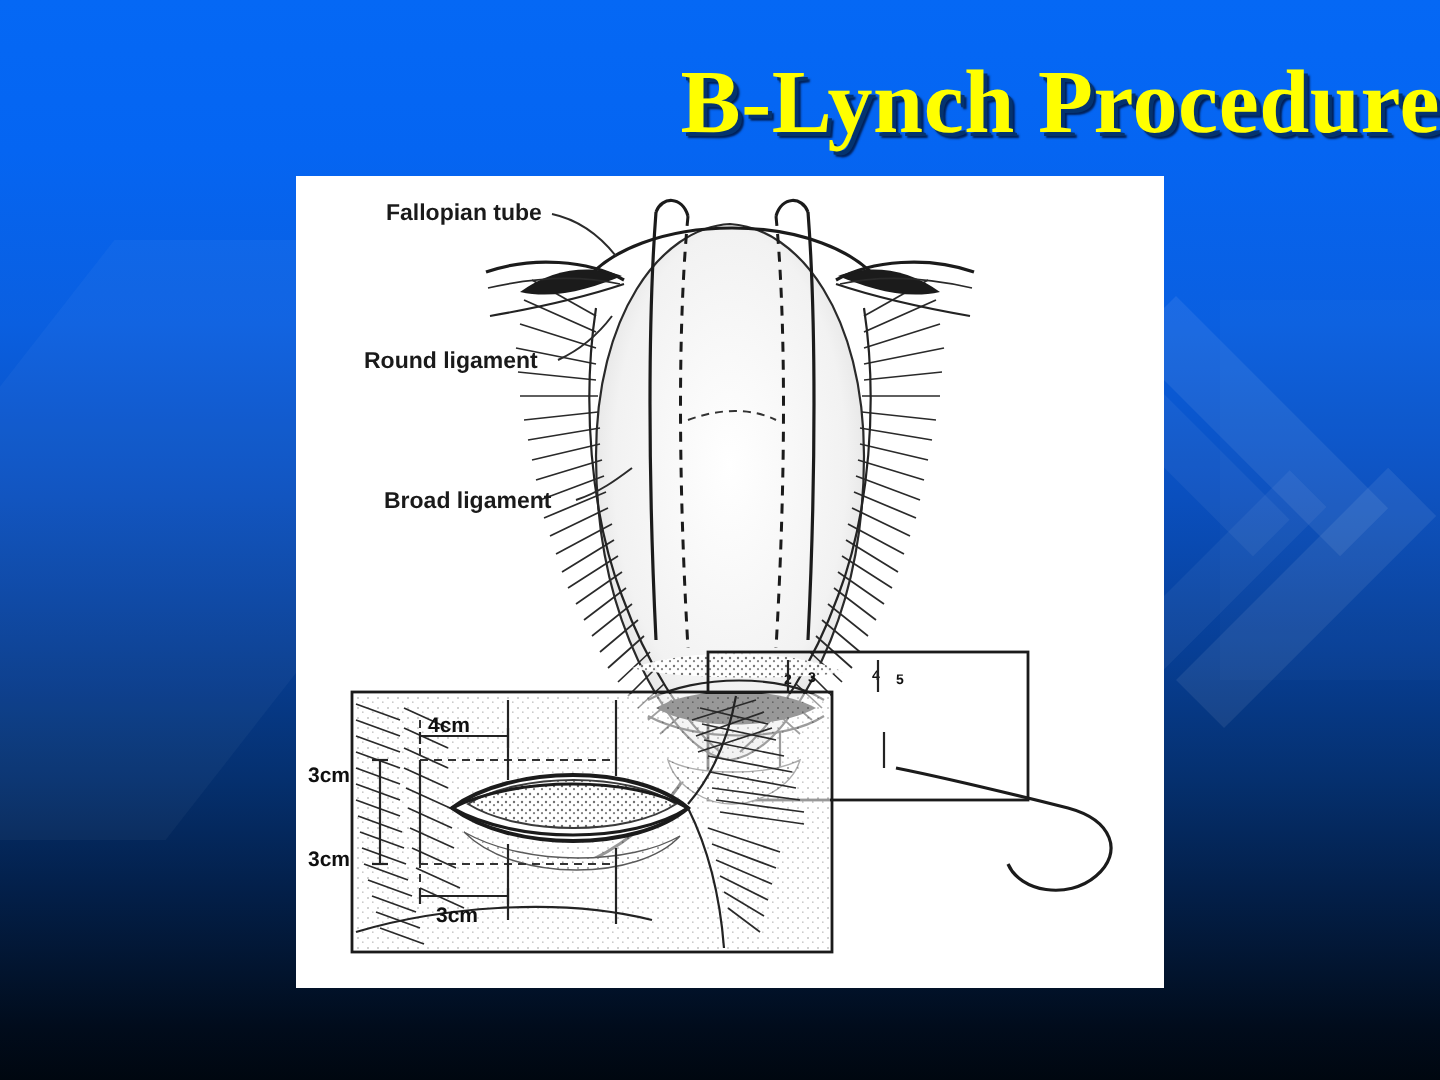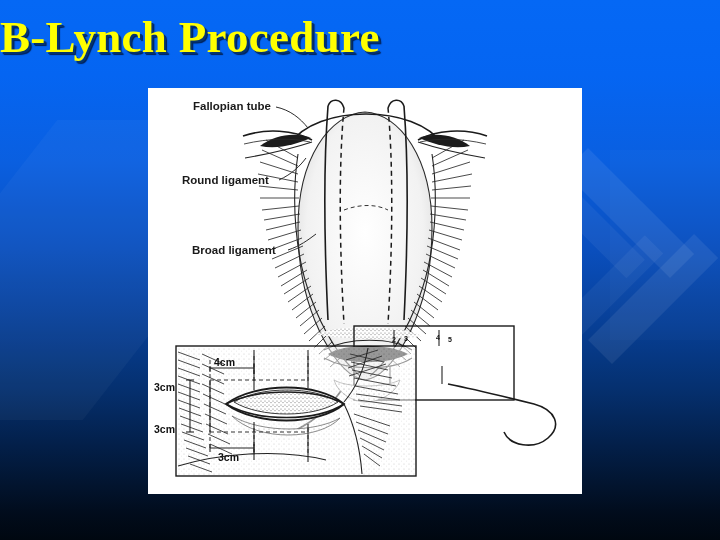--- a/index.html
+++ b/index.html
@@ -92,23 +92,23 @@
     top: 150px;
     width: 110px;
     height: 190px;
     background: rgba(255,255,255,0.02);
   }
 
   
   .title {
     position: absolute;
     left: 0;
-    top: 10px;
+    top: 24px;
     width: 720px;
-    text-align: left;
+    text-align: right;
     font-family: "Liberation Serif", "DejaVu Serif", serif;
     font-weight: bold;
     font-size: 45px;
     line-height: 54px;
     letter-spacing: 0.3px;
     color: #ffff00;
     text-shadow:
       2px 2px 0 #04336f,
       3px 3px 1px rgba(0, 20, 60, 0.85);
     white-space: nowrap;

